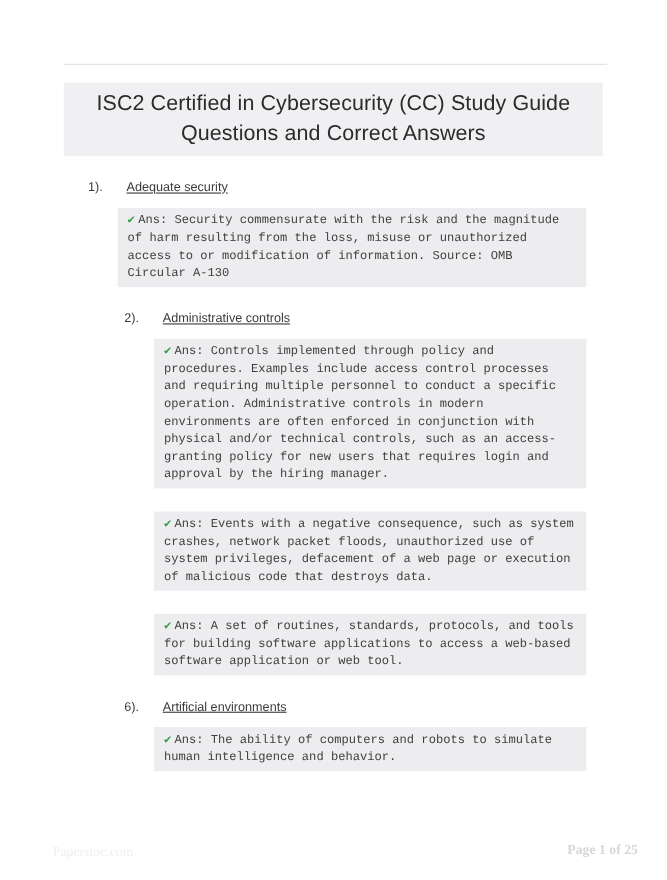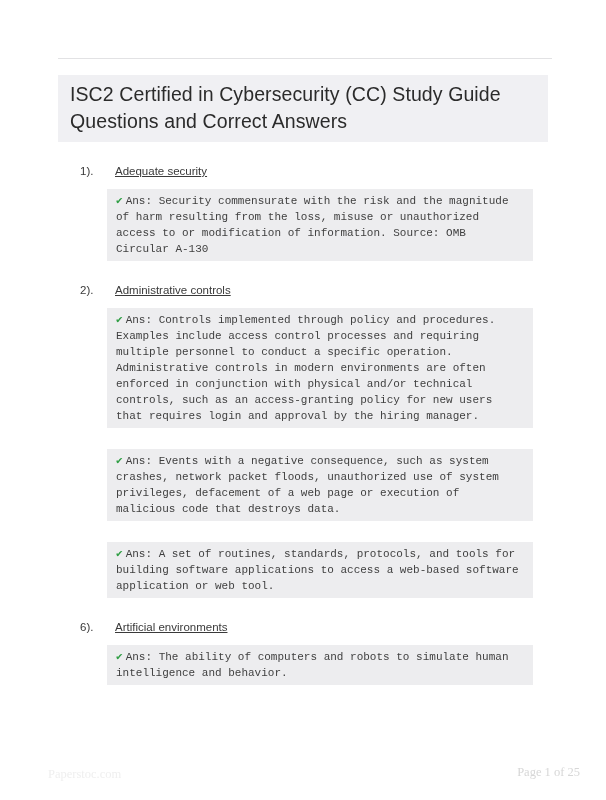--- a/index.html
+++ b/index.html
@@ -18,26 +18,27 @@
   }
 
   .title-block{
     position:absolute;top:75px;left:58px;width:490px;
     box-sizing:border-box;
     background:var(--title-bg,#f0f0f3);
     padding:6px 12px 7px 12px;
     font-size:19.5px;line-height:27px;
     color:#2b2b2b;
     letter-spacing:.1px;
+    text-align:center;
   }
 
   .items{
     position:absolute;top:163px;left:0;width:606px;
   }
-  .qa-item + .qa-item{margin-top:21px;}
+  .qa-item + .qa-item{margin-top:21px;padding-left:33px;}
   .qa-head{
     padding-left:80px;
     font-size:11.5px;line-height:16px;color:#3a3a3a;text-decoration:underline;
   }
   .qa-number{display:inline-block;width:35px;}
   .qa-answer{
     margin:10px 73px 0 107px;
     box-sizing:border-box;
     background:var(--box-bg,#ededef);
     padding:4px 8px 4px 9px;
@@ -57,20 +58,21 @@
     font-family:"Liberation Serif", serif;
     font-size:12.5px;line-height:16px;
   }
   .watermark{
     position:absolute;left:48px;top:2px;
     color:#efefef;
   }
   .page-label{
     position:absolute;right:26px;top:0;
     color:#d7d7d7;
+    font-weight:bold;
   }
 </style>
 </head>
 <body>
 
 <div class="page">
 
   <div class="top-rule"></div>
 
   <div class="title-block">

